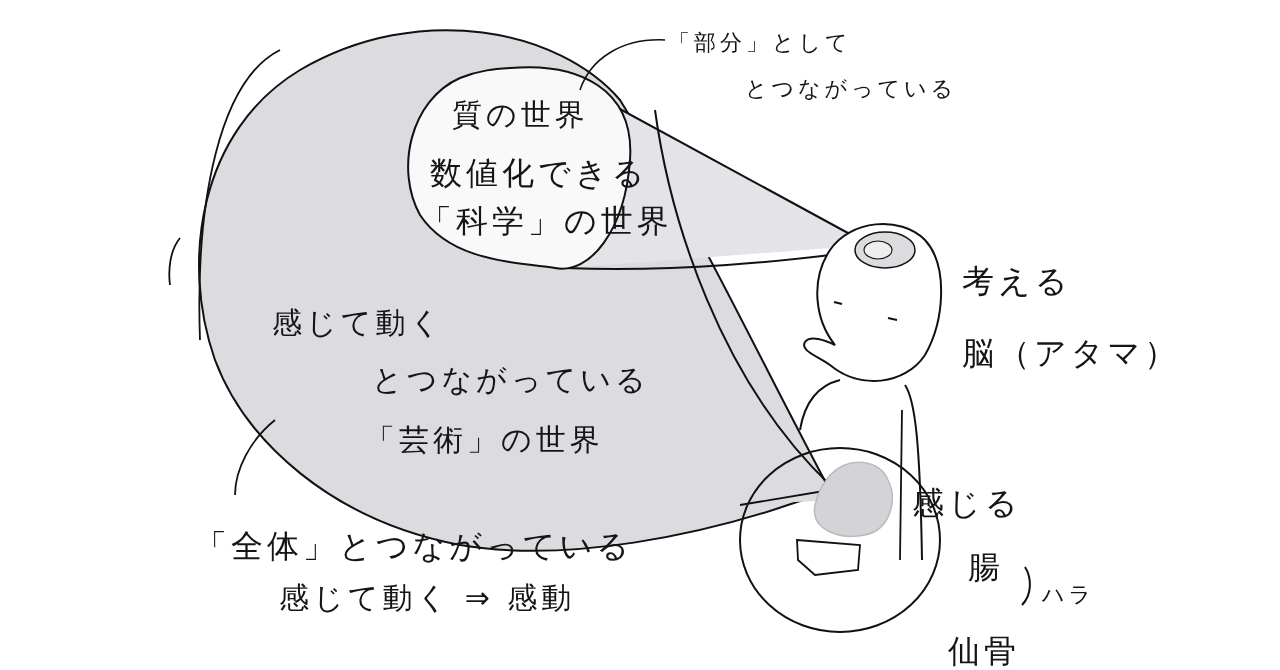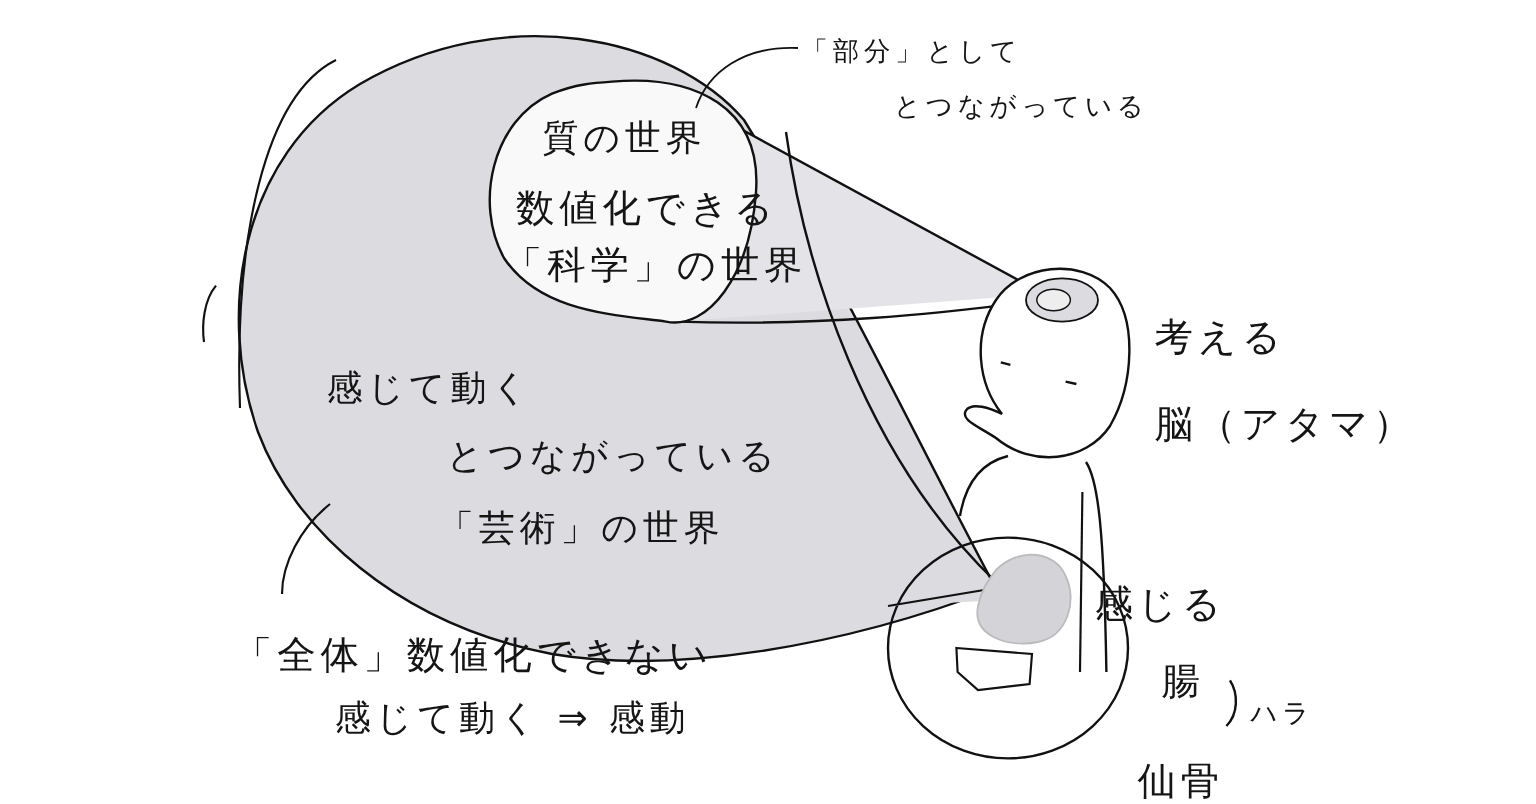--- a/index.html
+++ b/index.html
@@ -61,21 +61,21 @@
 <div class="lbl mid" style="left:430px; top:152px;">数値化できる</div>
 <div class="lbl mid" style="left:420px; top:200px;">「科学」の世界</div>
 
 <div class="lbl big" style="left:272px; top:303px;">感じて動く</div>
 <div class="lbl big" style="left:372px; top:360px;">とつながっている</div>
 <div class="lbl big" style="left:365px; top:420px;">「芸術」の世界</div>
 
 <div class="lbl sm" style="left:668px; top:28px;">「部分」として</div>
 <div class="lbl sm" style="left:745px; top:74px;">とつながっている</div>
 
-<div class="lbl mid" style="left:195px; top:525px;">「全体」数値化できない</div>
+<div class="lbl mid" style="left:195px; top:525px;">「全体」とつながっている</div>
 <div class="lbl big" style="left:258px; top:578px;margin-left:21px;">感じて動く ⇒ 感動</div>
 
 <div class="lbl mid" style="left:962px; top:260px;text-align:right;">考える</div>
 <div class="lbl mid" style="left:962px; top:312px;margin-top:20px;">脳（アタマ）</div>
 
 <div class="lbl mid" style="left:912px; top:482px;">感じる</div>
 <div class="lbl mid" style="left:968px; top:546px;">腸</div>
 <div class="lbl mid" style="left:948px; top:590px;margin-top:40px;">仙骨</div>
 <div class="lbl sm" style="left:1042px; top:580px;">ハラ</div>
 

